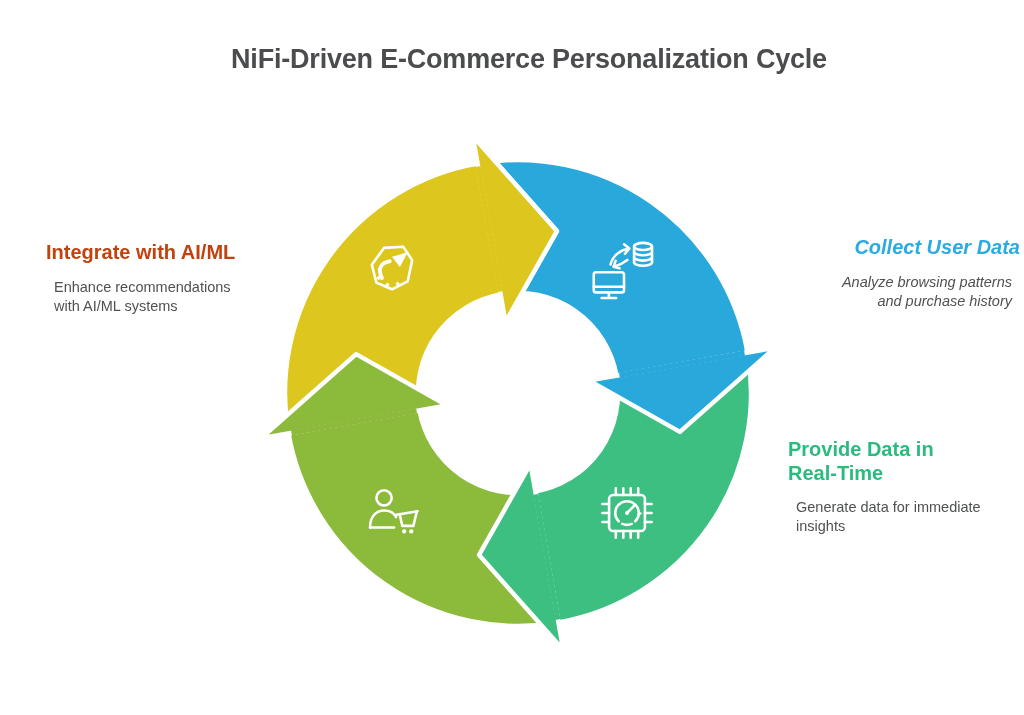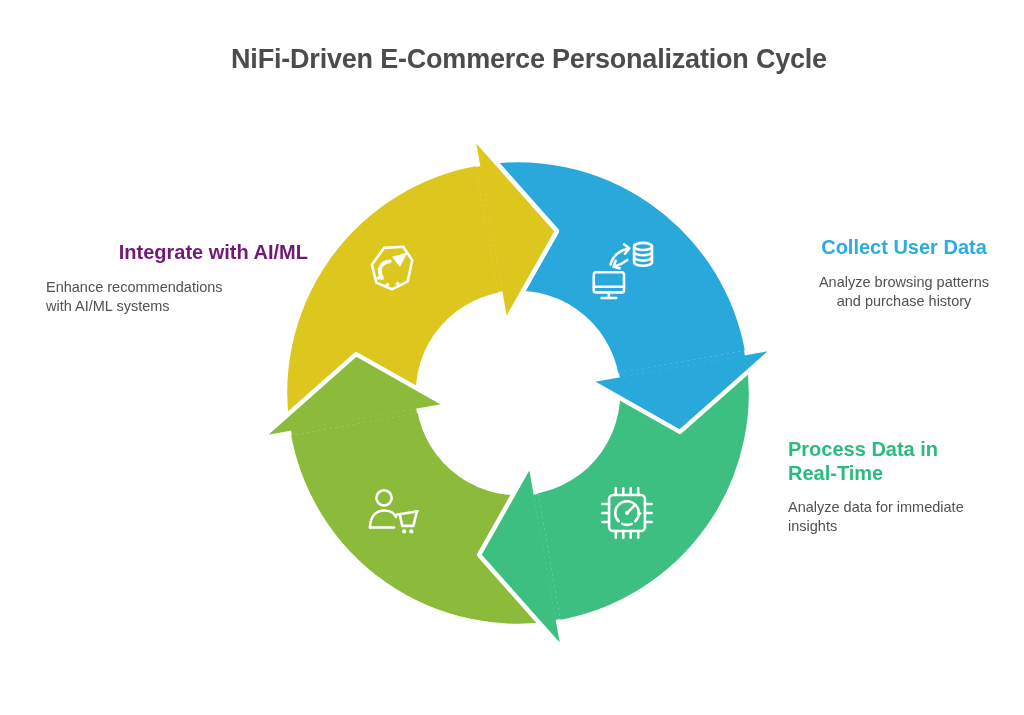--- a/index.html
+++ b/index.html
@@ -11,24 +11,24 @@
   .title{
     position:absolute;top:44px;left:34px;width:990px;margin:0;
     text-align:center;font-size:27px;font-weight:700;letter-spacing:-0.2px;
   }
   .label-block{position:absolute;}
   .seg-heading{
     font-size:20px;font-weight:700;line-height:1.18;
     white-space:pre-line;margin:0 0 13px 0;
   }
   .seg-desc{
-    font-size:14.5px;line-height:1.33;color:#4f5153;white-space:pre-line;margin:0;
+    font-size:14.5px;line-height:1.33;color:#4f5153;white-space:pre-line;margin:8px;
   }
   .lb-integrate{left:46px;top:241px;width:262px;text-align:left;}
-  .lb-collect{left:788px;top:236px;width:232px;text-align:center;}
+  .lb-collect{left:788px;top:236px;width:232px;text-align:right;font-style:italic;}
   .lb-process{left:788px;top:438px;width:222px;text-align:left;}
   .lb-generate{left:18px;top:438px;width:219px;text-align:right;}
 </style>
 </head>
 <body>
 
 <div class="stage">
 
   <svg id="cycle-svg" class="cycle-svg" width="1024" height="715" viewBox="0 0 1024 715">
       <path d="M 500.6 294.5 A 100 100 0 0 1 616.5 375.6 L 588.9 380.5 L 679.9 431.9 L 775.0 347.7 L 747.5 352.5 A 233 233 0 0 0 477.5 163.5 Z" fill="#29a8db" stroke="#fff" stroke-width="4.5" stroke-linejoin="round"></path>
@@ -92,28 +92,28 @@
 
   <h1 class="title" style="color: rgb(74, 76, 78);">NiFi-Driven E-Commerce Personalization Cycle</h1>
 
   <div class="label-block lb-collect">
     <div class="seg-heading" style="color: rgb(42, 171, 226);">Collect User Data</div>
     <div class="seg-desc">Analyze browsing patterns
 and purchase history</div>
   </div>
 
   <div class="label-block lb-process">
-    <div class="seg-heading" style="color: rgb(42, 187, 126);">Process Data in
+    <div class="seg-heading" style="color: rgb(42, 187, 126);">Provide Data in
 Real-Time</div>
-    <div class="seg-desc">Analyze data for immediate
+    <div class="seg-desc">Generate data for immediate
 insights</div>
   </div>
 
   <div class="label-block lb-generate">
   </div>
 
   <div class="label-block lb-integrate">
-    <div class="seg-heading" style="color: #701a75; text-align: right;">Integrate with AI/ML</div>
+    <div class="seg-heading" style="color: #c2410c;">Integrate with AI/ML</div>
     <div class="seg-desc">Enhance recommendations
 with AI/ML systems</div>
   </div>
 
 </div>
 
 </body></html>

